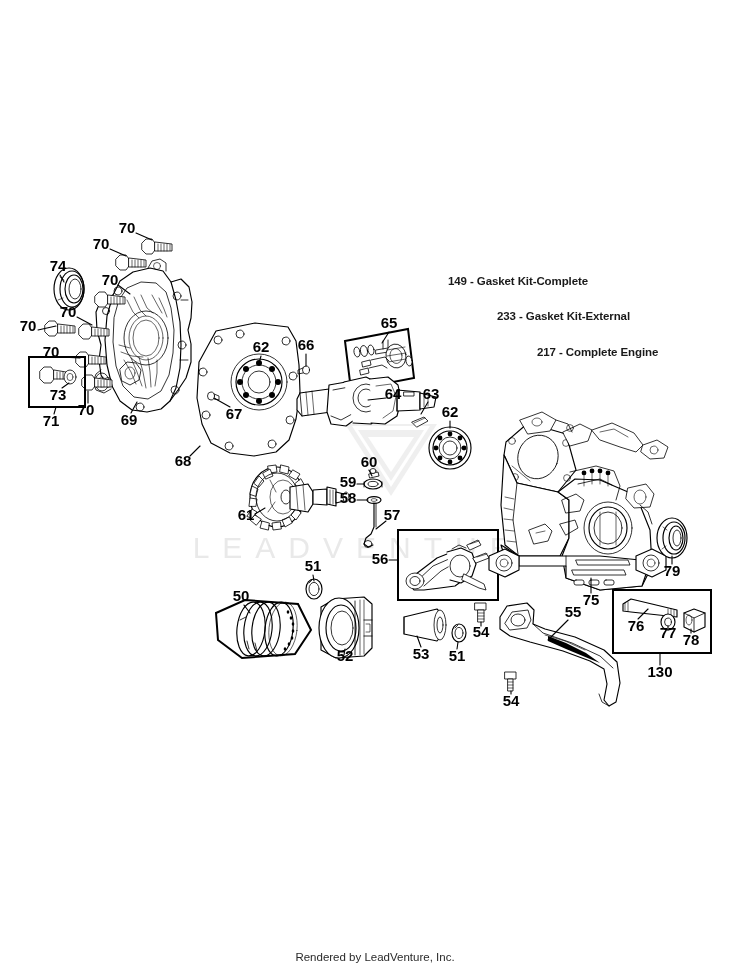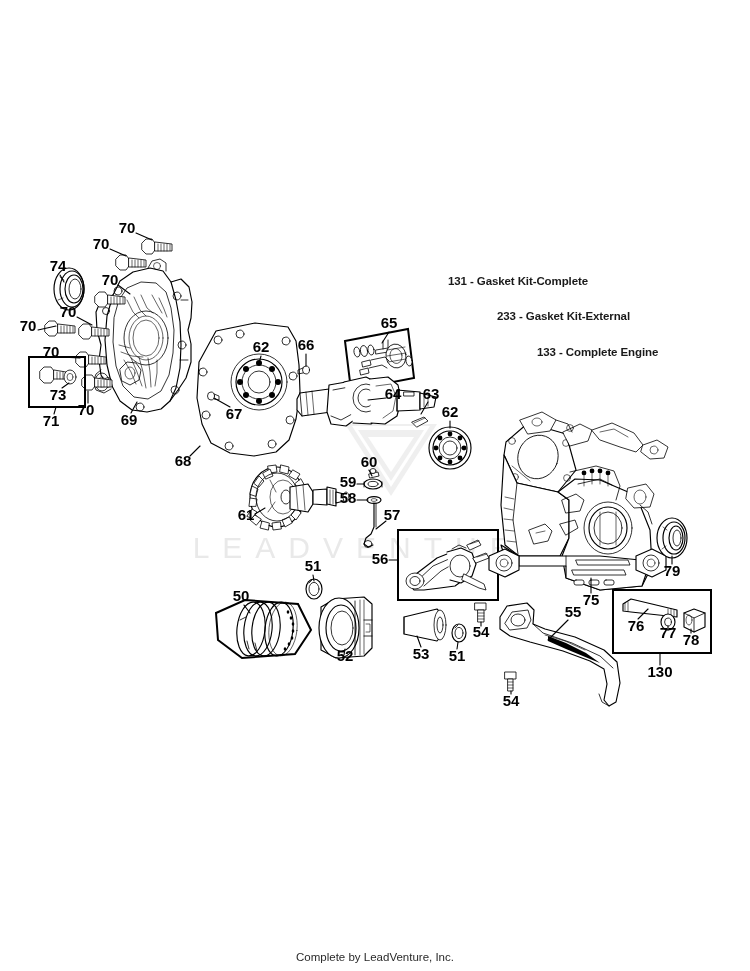--- a/index.html
+++ b/index.html
@@ -723,19 +723,19 @@
         <text class="callout" x="573" y="613">55</text>
         <text class="callout" x="591" y="601">75</text>
         <text class="callout" x="672" y="572">79</text>
         <text class="callout" x="636" y="627">76</text>
         <text class="callout" x="668" y="634">77</text>
         <text class="callout" x="691" y="641">78</text>
         <text class="callout" x="660" y="673">130</text>
       </g>
   </svg>
 
-  <div class="kit-line" style="left:448px; top:275px;">131 - Gasket Kit-Complete</div>
+  <div class="kit-line" style="left:448px; top:275px;">149 - Gasket Kit-Complete</div>
   <div class="kit-line" style="left:497px; top:310px;">233 - Gasket Kit-External</div>
-  <div class="kit-line" style="left:537px; top:346px;">133 - Complete Engine</div>
-
-  <div id="footer-credit">Complete by LeadVenture, Inc.</div>
+  <div class="kit-line" style="left:537px; top:346px;">217 - Complete Engine</div>
+
+  <div id="footer-credit">Rendered by LeadVenture, Inc.</div>
 
 </div>
 
 </body></html>

